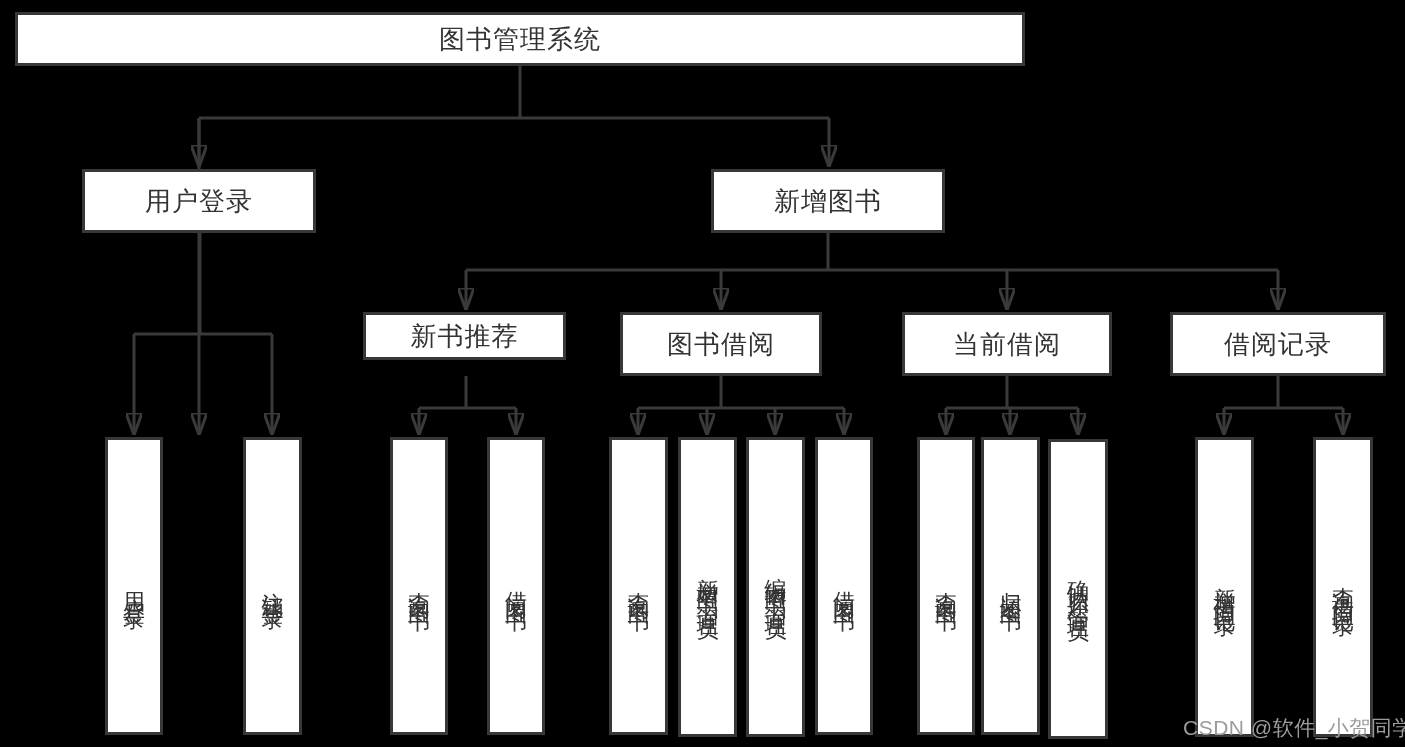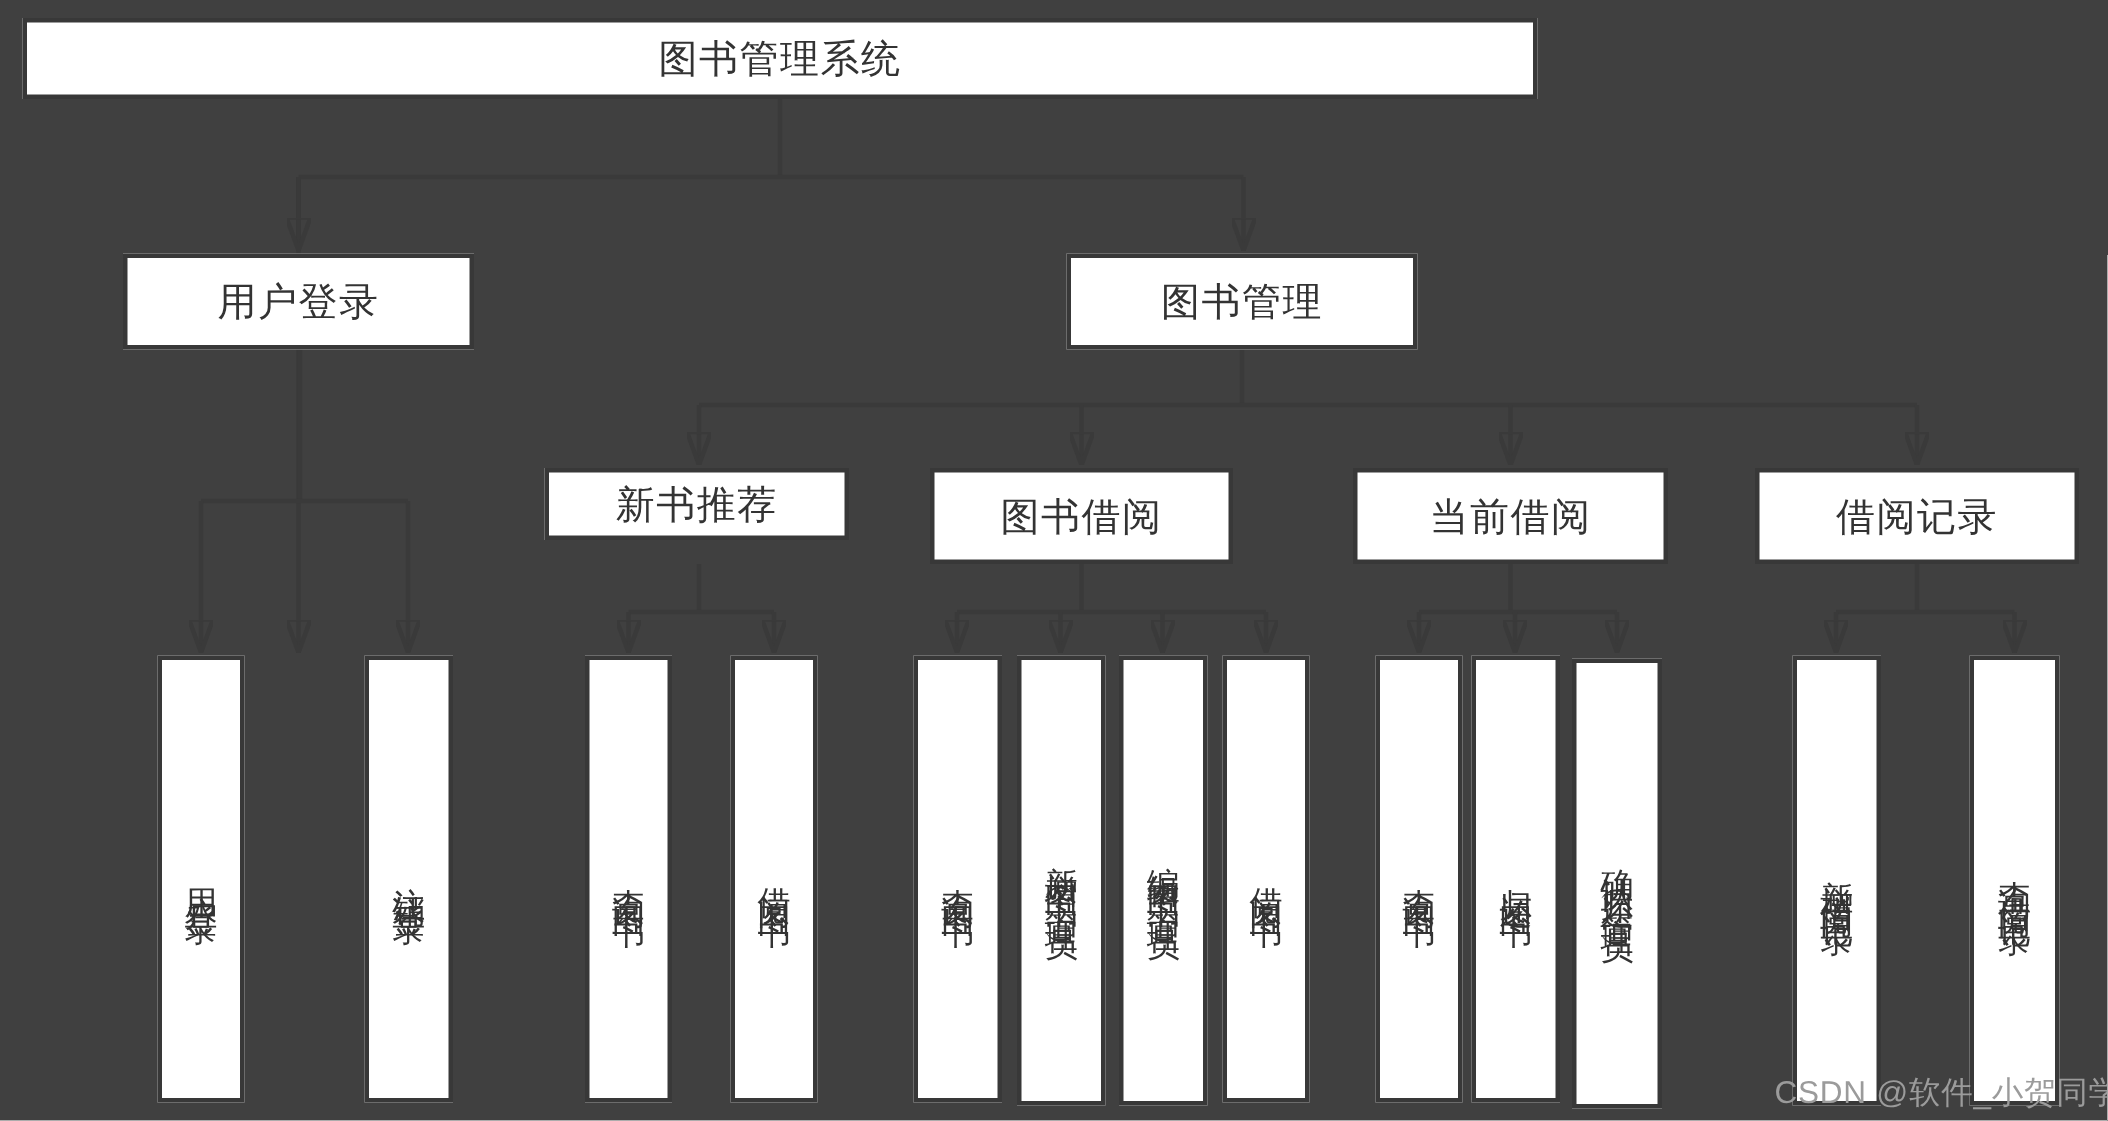--- a/index.html
+++ b/index.html
@@ -4,21 +4,21 @@
 <style>
   html, body {
     margin: 0;
     padding: 0;
     background: #ffffff;
   }
   #stage {
     position: relative;
     width: 1405px;
     height: 747px;
-    background: #404040;
+    background: #000000;
     font-family: "Liberation Sans", "DejaVu Sans", sans-serif;
     overflow: hidden;
   }
   #connectors {
     position: absolute;
     left: 0; top: 0;
     width: 1405px; height: 747px;
   }
   #connectors path { stroke: #3a3a3a; stroke-width: 3; fill: none; }
   .node {
@@ -112,21 +112,21 @@
   </svg>
 
   <div class="node h-node" style="left:15px; top:12px; width:1010px; height:54px;">
     <span>图书管理系统</span>
   </div>
 
   <div class="node h-node" style="left:82px; top:169px; width:234px; height:64px;">
     <span>用户登录</span>
   </div>
   <div class="node h-node" style="left:711px; top:169px; width:234px; height:64px;">
-    <span>图书管理</span>
+    <span>新增图书</span>
   </div>
 
   <div class="node h-node" style="left:363px; top:312px; width:203px; height:48px;">
     <span>新书推荐</span>
   </div>
   <div class="node h-node" style="left:902px; top:312px; width:210px; height:64px;">
     <span>当前借阅</span>
   </div>
   <div class="node h-node" style="left:620px; top:312px; width:202px; height:64px;">
     <span>图书借阅</span>

